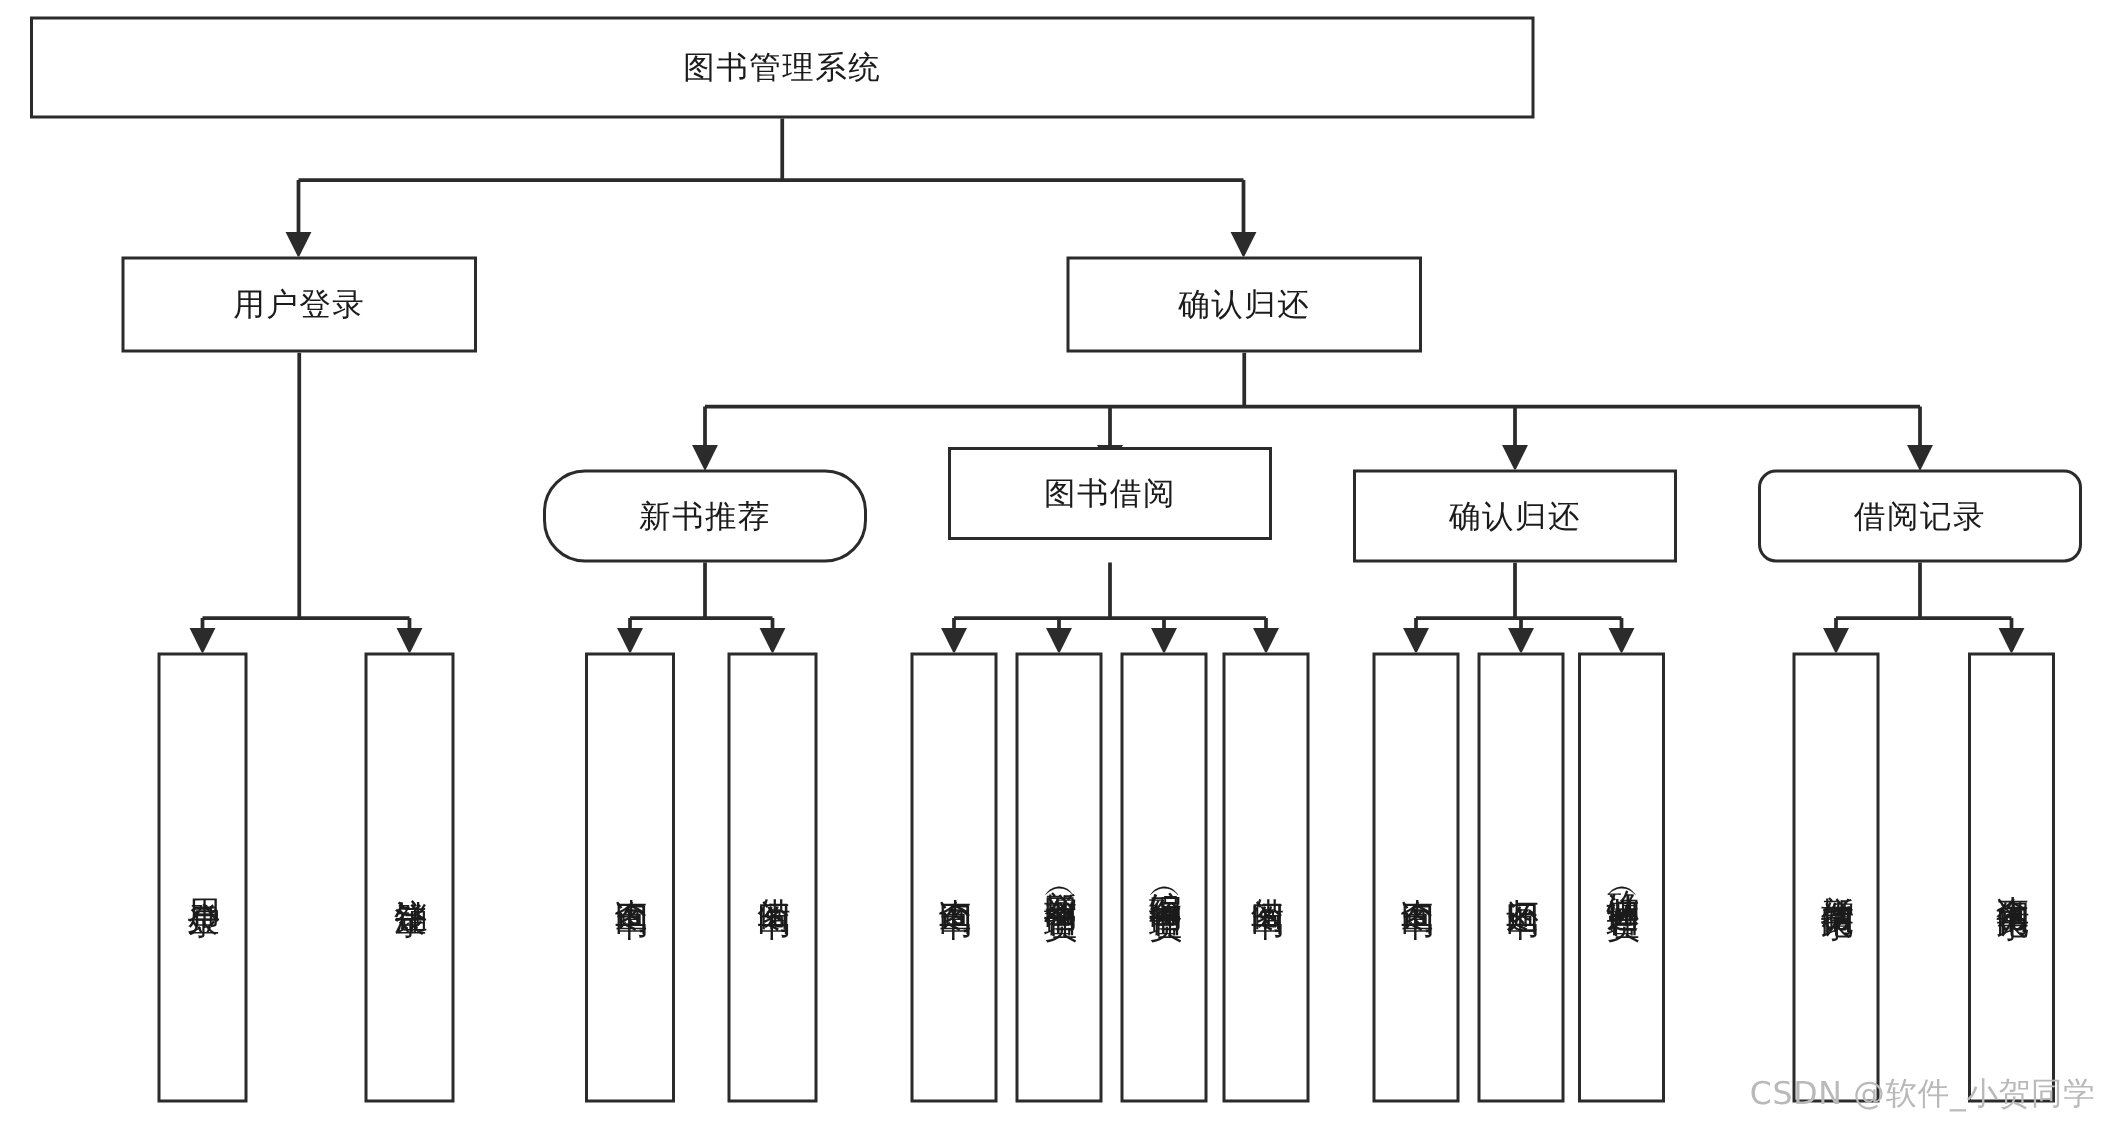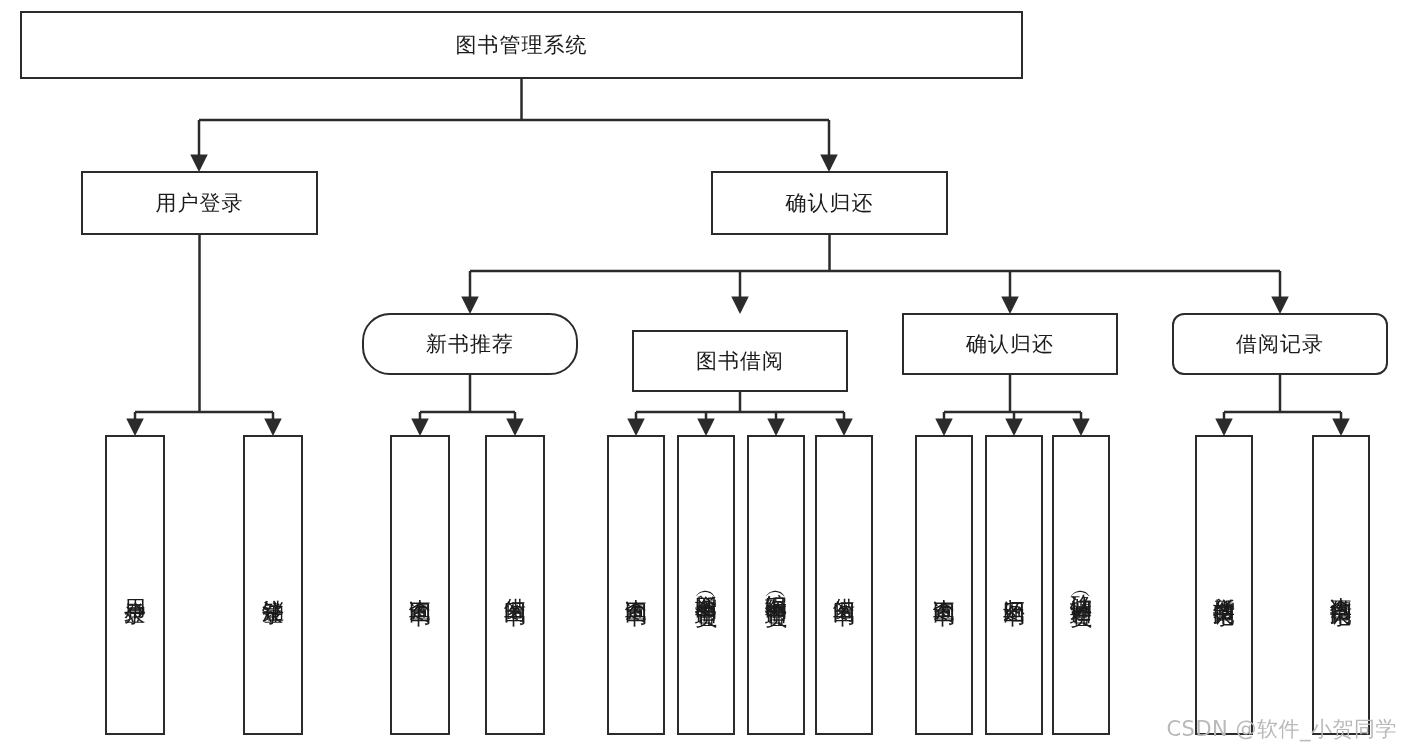--- a/index.html
+++ b/index.html
@@ -106,21 +106,21 @@
   <div class="node" style="left: 81px; top: 171px; width: 237px; height: 64px;">
     <span class="label">用户登录</span>
   </div>
   <div class="node" style="left: 711px; top: 171px; width: 237px; height: 64px;">
     <span class="label">确认归还</span>
   </div>
 
   <div class="node" style="left: 362px; top: 313px; width: 216px; height: 62px; border-radius: 28px;">
     <span class="label">新书推荐</span>
   </div>
-  <div class="node" style="left: 632px; top: 330px; width: 216px; height: 62px;">
+  <div class="node" style="left: 632px; top: 298px; width: 216px; height: 62px;">
     <span class="label">图书借阅</span>
   </div>
   <div class="node" style="left: 902px; top: 313px; width: 216px; height: 62px;">
     <span class="label">确认归还</span>
   </div>
   <div class="node" style="left: 1172px; top: 313px; width: 216px; height: 62px; border-radius: 12px;">
     <span class="label">借阅记录</span>
   </div>
 
   <div class="node vert" style="left: 105px; top: 435px; width: 60px; height: 300px;">

